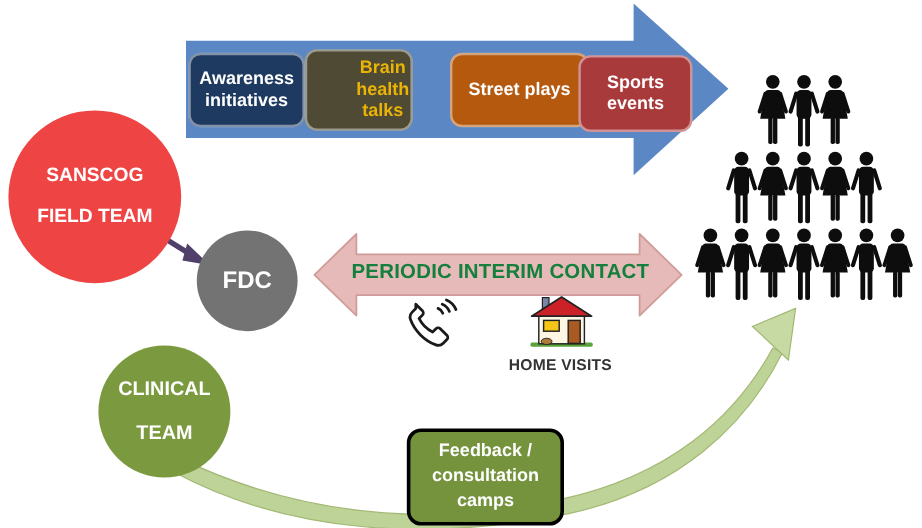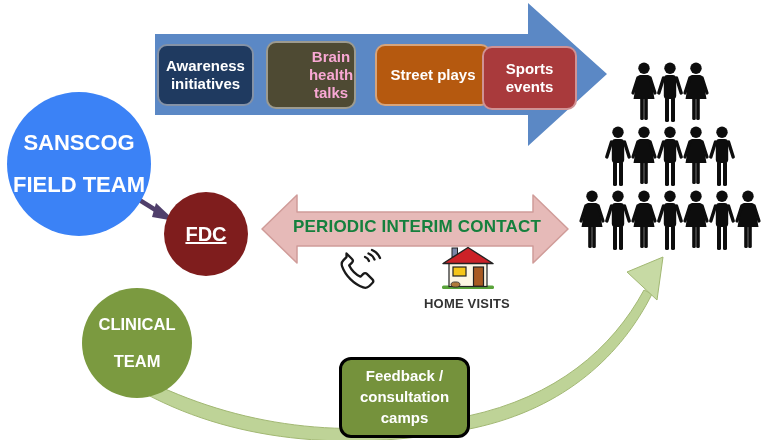--- a/index.html
+++ b/index.html
@@ -9,30 +9,30 @@
   }
   .shapes{position:absolute;left:0;top:0;width:768px;height:440px;z-index:0;}
   
   .flowbox{
     position:absolute;z-index:2;border-radius:10px;color:#fff;
     display:flex;align-items:center;justify-content:center;text-align:center;
     font-size:15px;line-height:1.18;border:2px solid rgba(255,255,255,0.45);
     box-sizing:border-box;padding:2px 4px;
   }
   .box-awareness{left:157px;top:44px;width:97px;height:62px;background:#1f3a60;}
-  .box-brain{left:266px;top:41px;width:90px;height:68px;background:#4e4a33;color:#f9a8d4;padding-left:44px;}
+  .box-brain{left:254px;top:41px;width:90px;height:68px;background:#4e4a33;color:#eab308;padding-left:44px;}
   .box-street{left:375px;top:44px;width:116px;height:62px;background:#b5590f;}
   .box-sports{left:482px;top:46px;width:95px;height:64px;background:#a93a3c;}
   
   .circle{
     position:absolute;z-index:2;border-radius:50%;color:#fff;text-align:center;
     display:flex;flex-direction:column;align-items:center;justify-content:center;
   }
-  .sanscog{left:7px;top:92px;width:144px;height:144px;background:#3b82f6;font-size:22px;gap:16px;}
-  .fdc{left:164px;top:192px;width:84px;height:84px;background:#7f1d1d;font-size:20px;text-decoration:underline;}
+  .sanscog{left:7px;top:92px;width:144px;height:144px;background:#ef4444;font-size:16px;gap:16px;}
+  .fdc{left:164px;top:192px;width:84px;height:84px;background:#737373;font-size:20px;}
   .clinical{left:82px;top:288px;width:110px;height:110px;background:#7b9a40;font-size:16.5px;gap:18px;text-align:center;}
   
   .contact-label{
     position:absolute;z-index:2;left:272px;top:217px;width:290px;text-align:center;
     font-size:17px;color:#15803d;letter-spacing:0.2px;
   }
   
   .phone-svg{position:absolute;z-index:2;left:334px;top:246px;}
   .house-svg{position:absolute;z-index:2;left:440px;top:245px;}
   .method-label{

